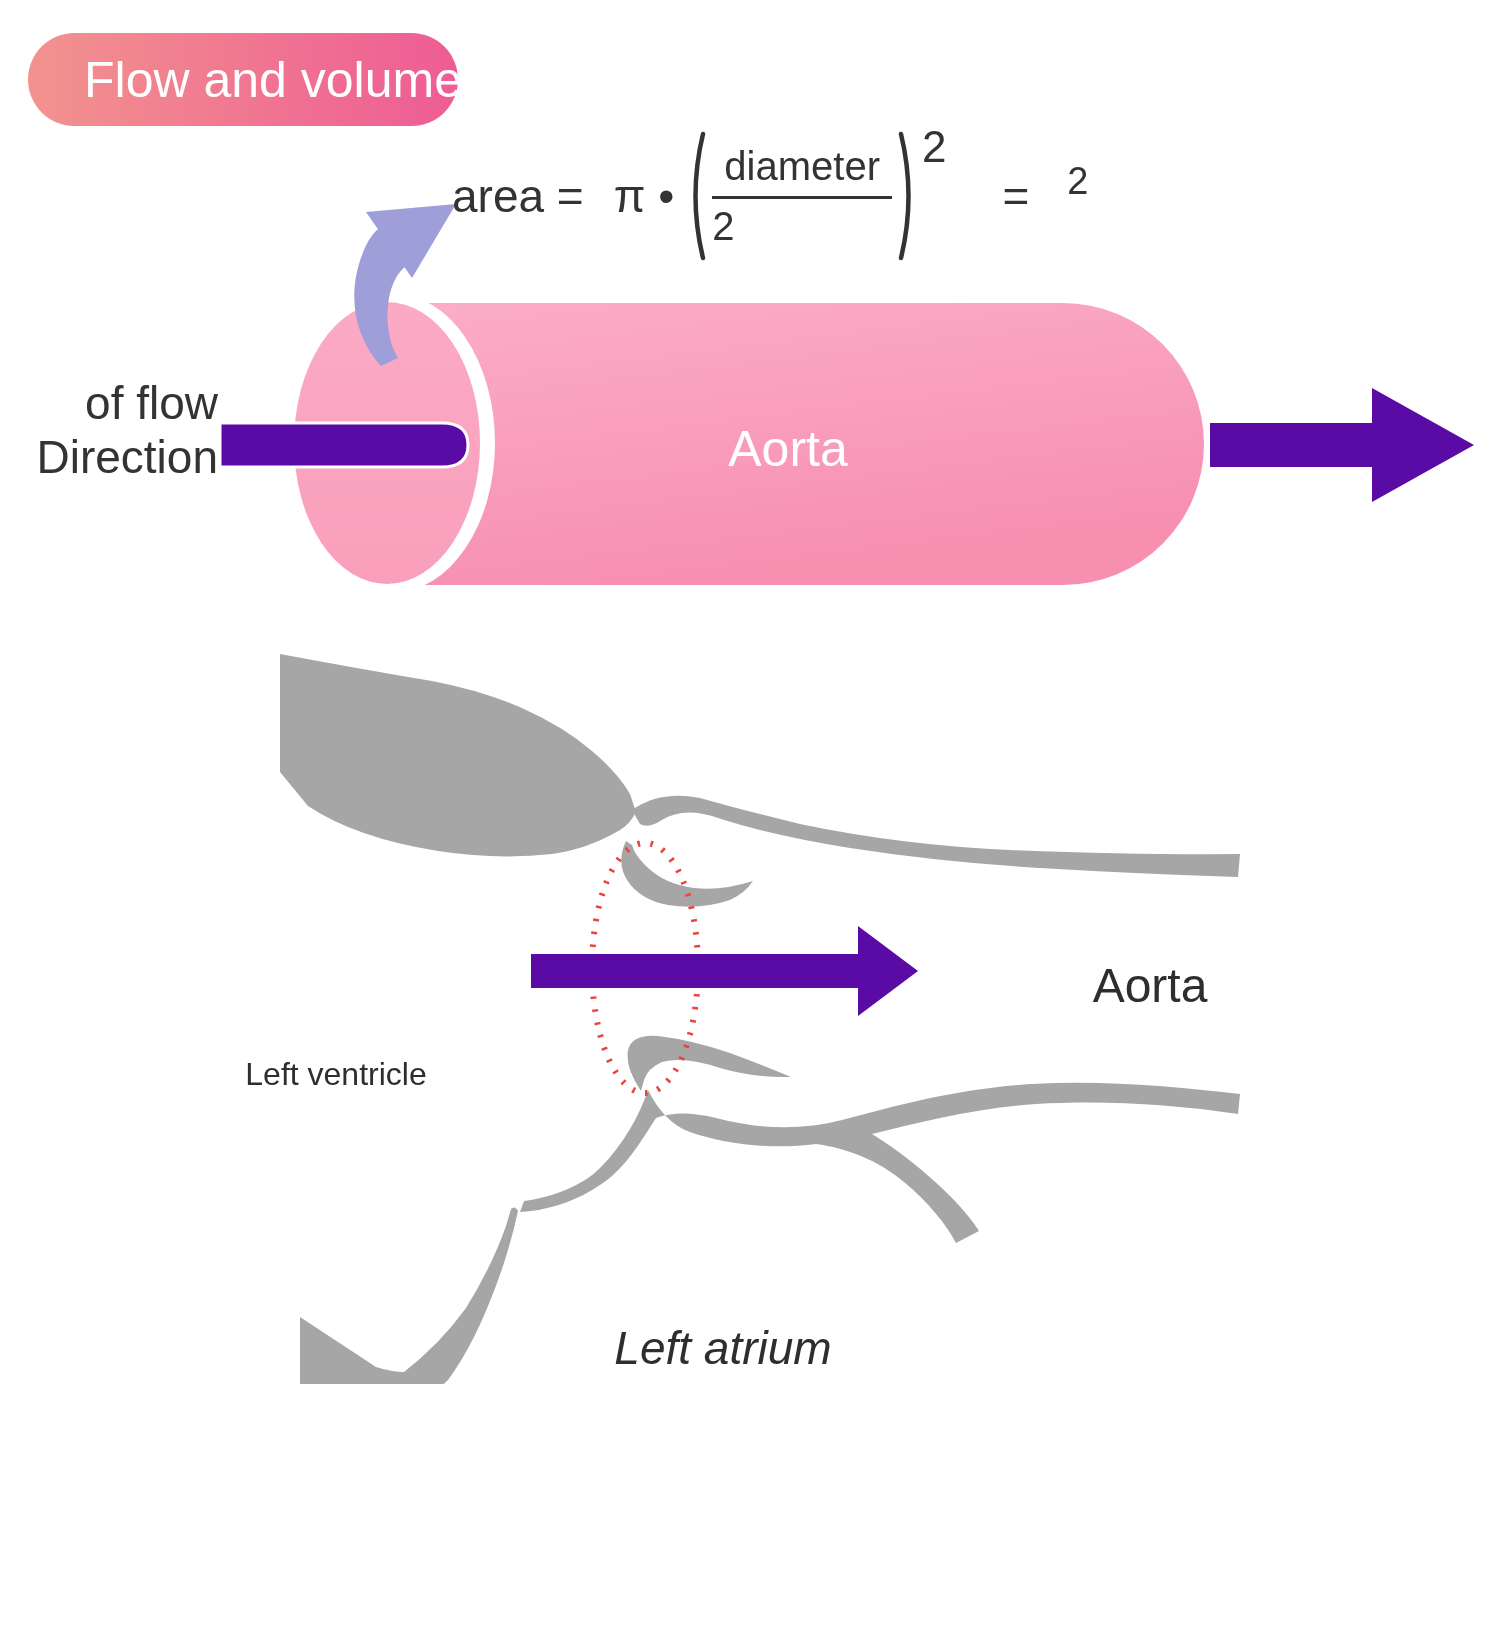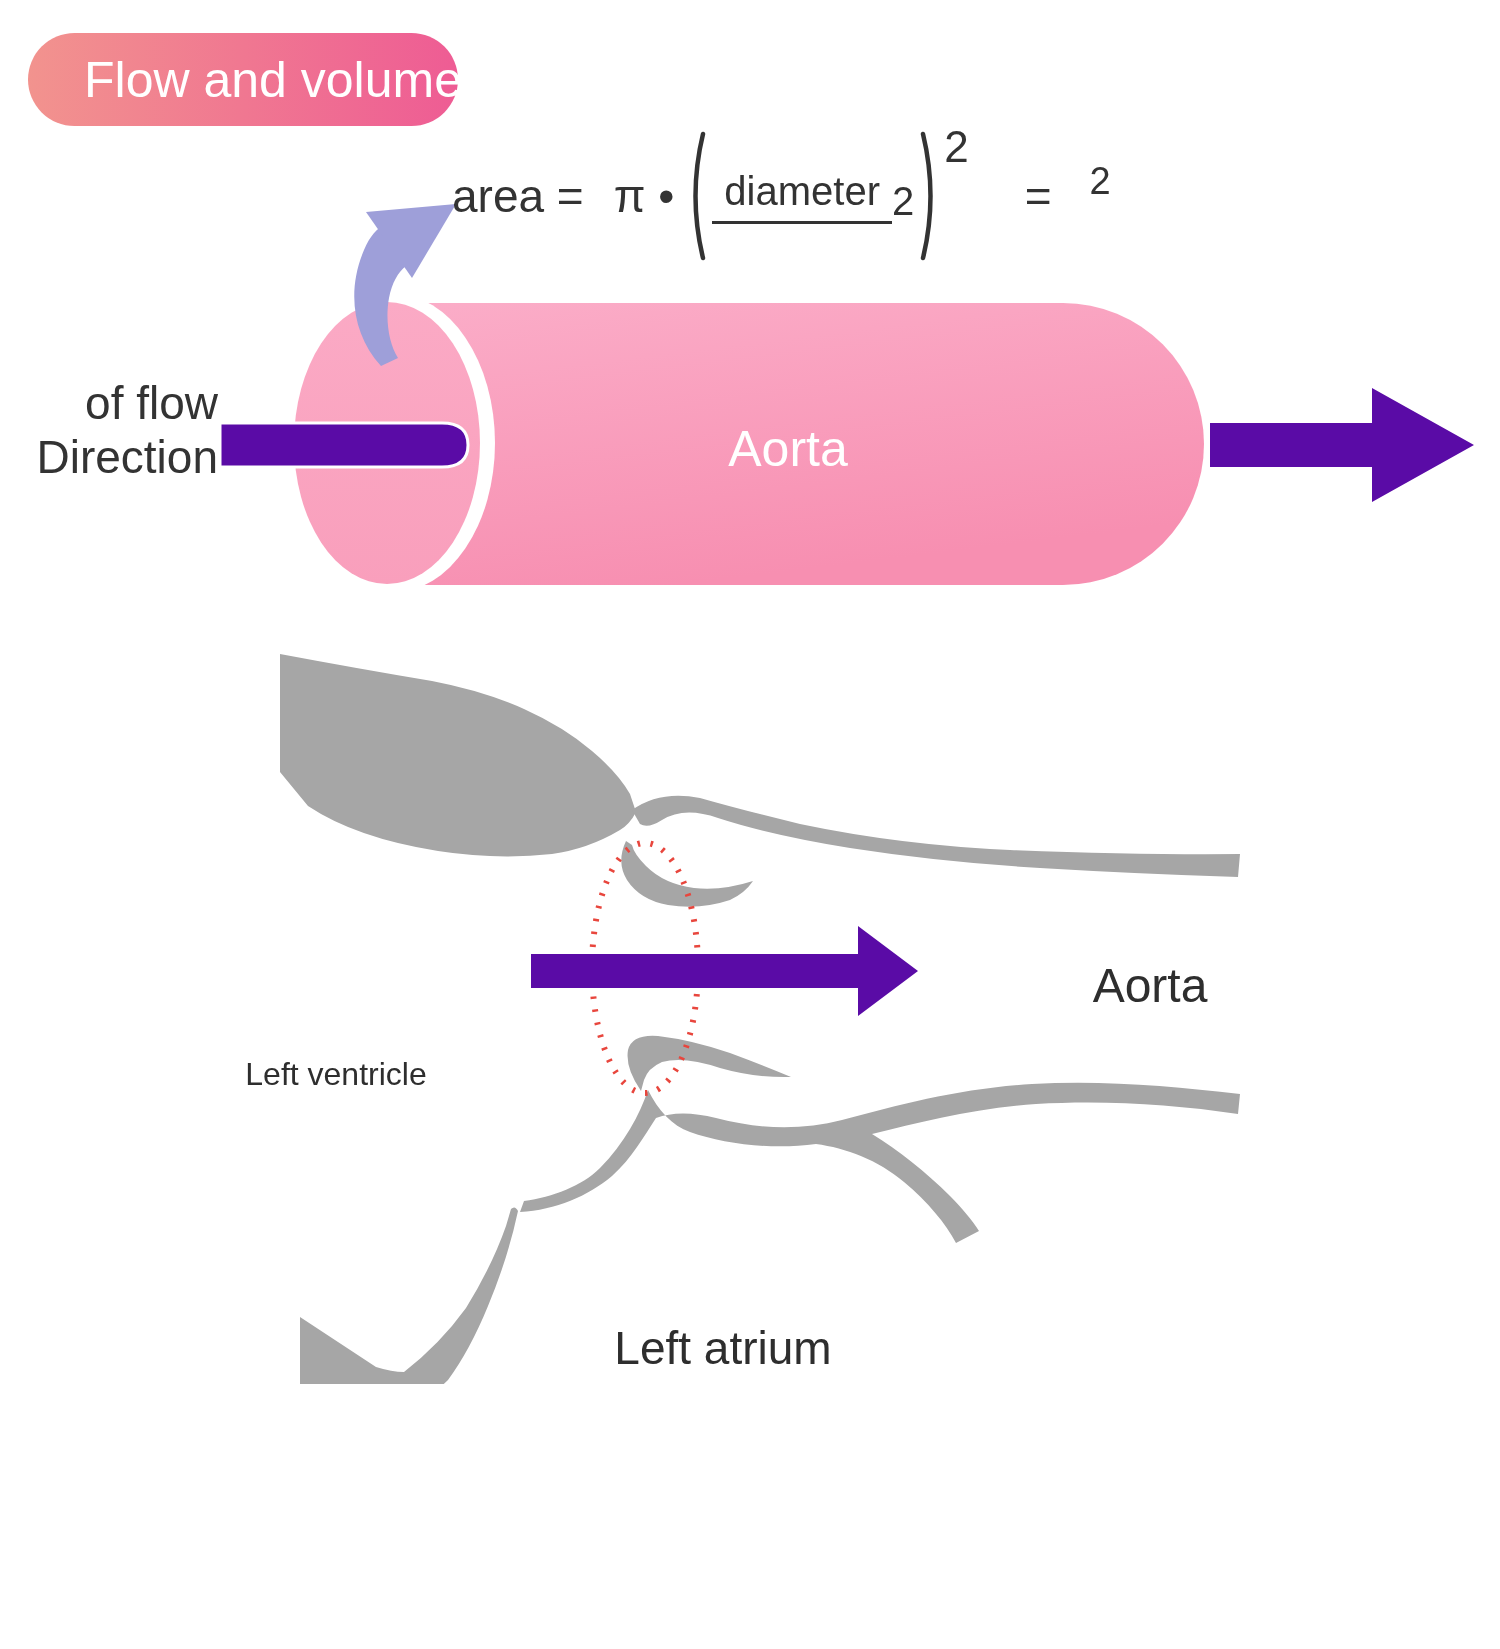--- a/index.html
+++ b/index.html
@@ -18,34 +18,34 @@
   .badge span{
     color:#ffffff;font-size:50px;padding-left:56px;letter-spacing:0px;white-space:nowrap;
   }
   
   .formula{
     position:absolute;left:452px;top:126px;height:140px;
     display:flex;align-items:center;color:#333333;font-size:46px;white-space:nowrap;
   }
   .formula .gap-r{margin-right:30px;}
   .formula .pi{margin-right:10px;}
-  .frac{display:inline-flex;align-items:flex-end;margin:0 4px;}
+  .frac{display:inline-flex;flex-direction:column;align-items:flex-start;margin:0 4px;}
   .frac .num{font-size:40px;padding:0 12px 7px 12px;border-bottom:3px solid #333;}
   .frac .den{font-size:40px;padding-top:5px;}
   .paren-svg{display:block;}
   .sup-big{align-self:flex-start;margin-top:-4px;font-size:44px;margin-left:2px;}
   .sup-small{align-self:flex-start;margin-top:34px;font-size:38px;margin-left:4px;}
   .formula .eq2{margin:0 34px 0 56px;}
   
   .lbl{position:absolute;color:#333333;}
   .direction{left:16px;top:376px;width:202px;text-align:right;font-size:46px;line-height:54px;}
   .aorta-cyl{left:703px;top:420px;width:170px;text-align:center;font-size:50px;color:#ffffff;}
   .aorta-diag{left:1055px;top:958px;width:190px;text-align:center;font-size:48px;color:#2e2e2e;}
   .lv{left:204px;top:1056px;width:264px;text-align:center;font-size:32px;color:#2e2e2e;}
-  .la{left:591px;top:1321px;width:264px;text-align:center;font-size:46px;color:#2e2e2e;}
+  .la{left:591px;top:1321px;width:264px;text-align:center;font-size:46px;color:#2e2e2e;font-style:italic;}
 </style>
 </head>
 <body>
 
 <div class="canvas">
 
   <svg class="layer" viewBox="0 0 1500 1649" aria-hidden="true">
     <defs>
       <linearGradient id="cylGrad" x1="0" y1="0" x2="0.35" y2="1">
         <stop offset="0" stop-color="#fbadc8"></stop>

